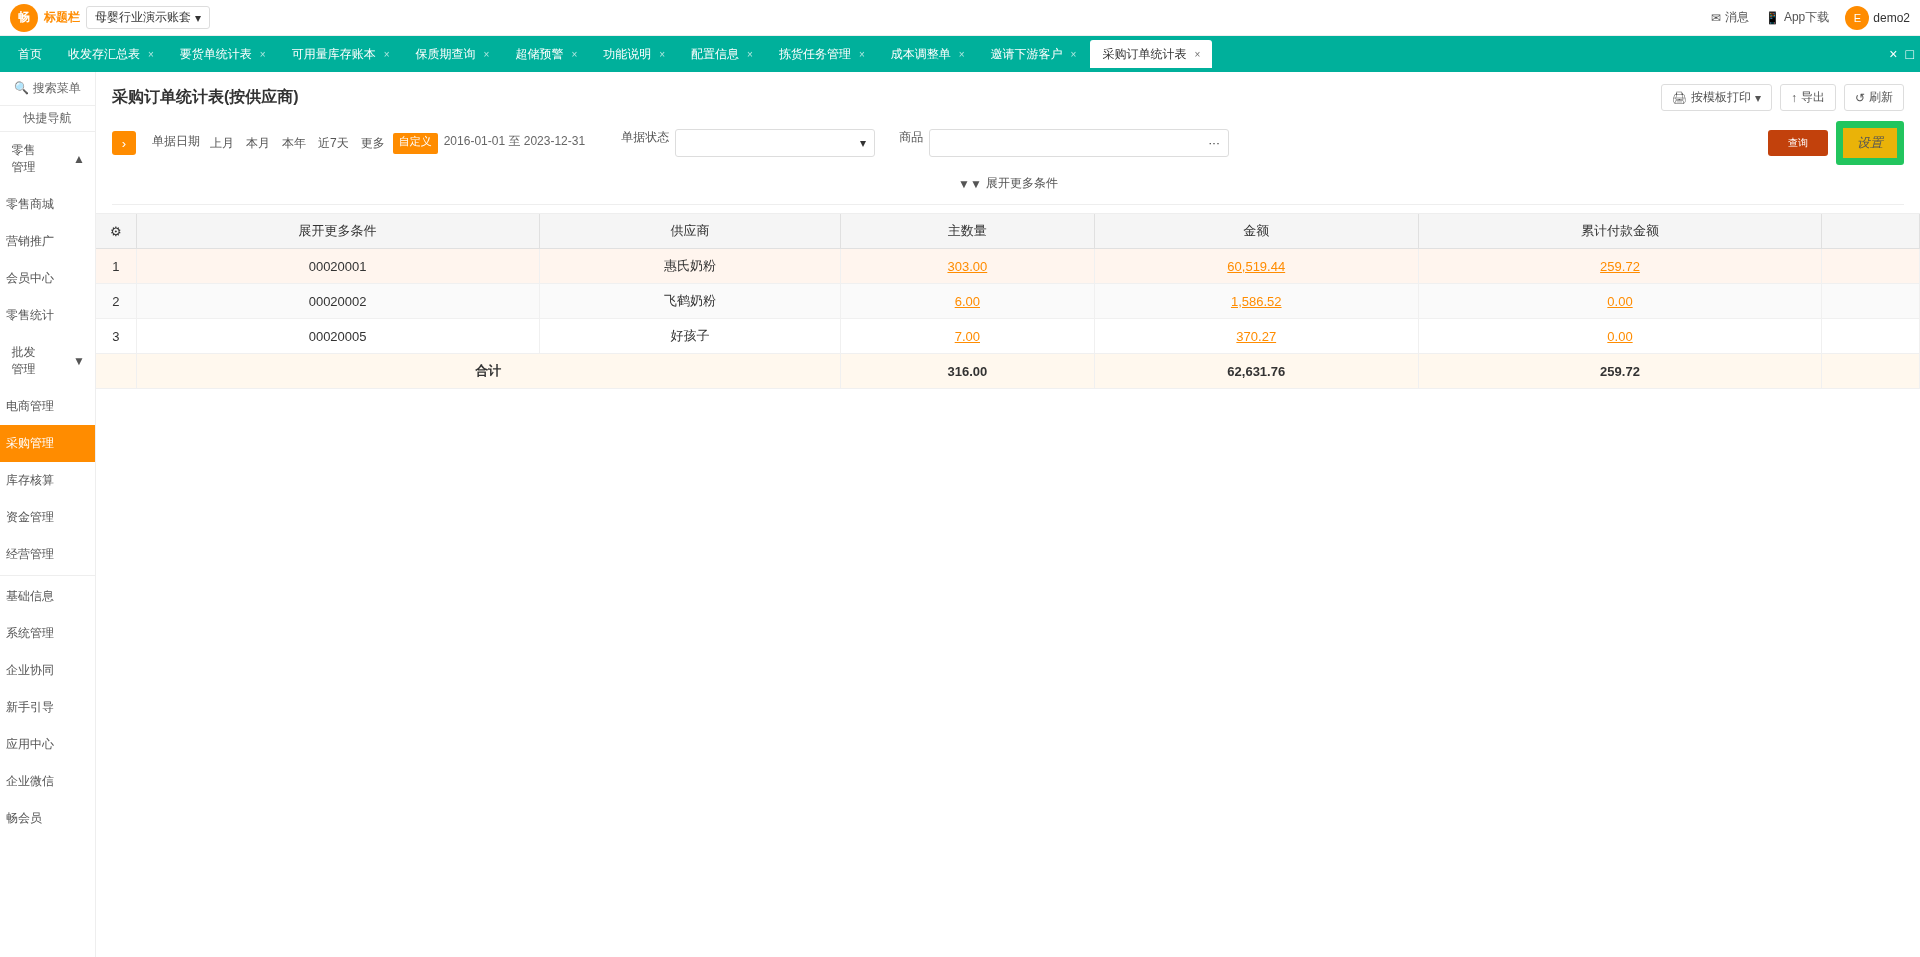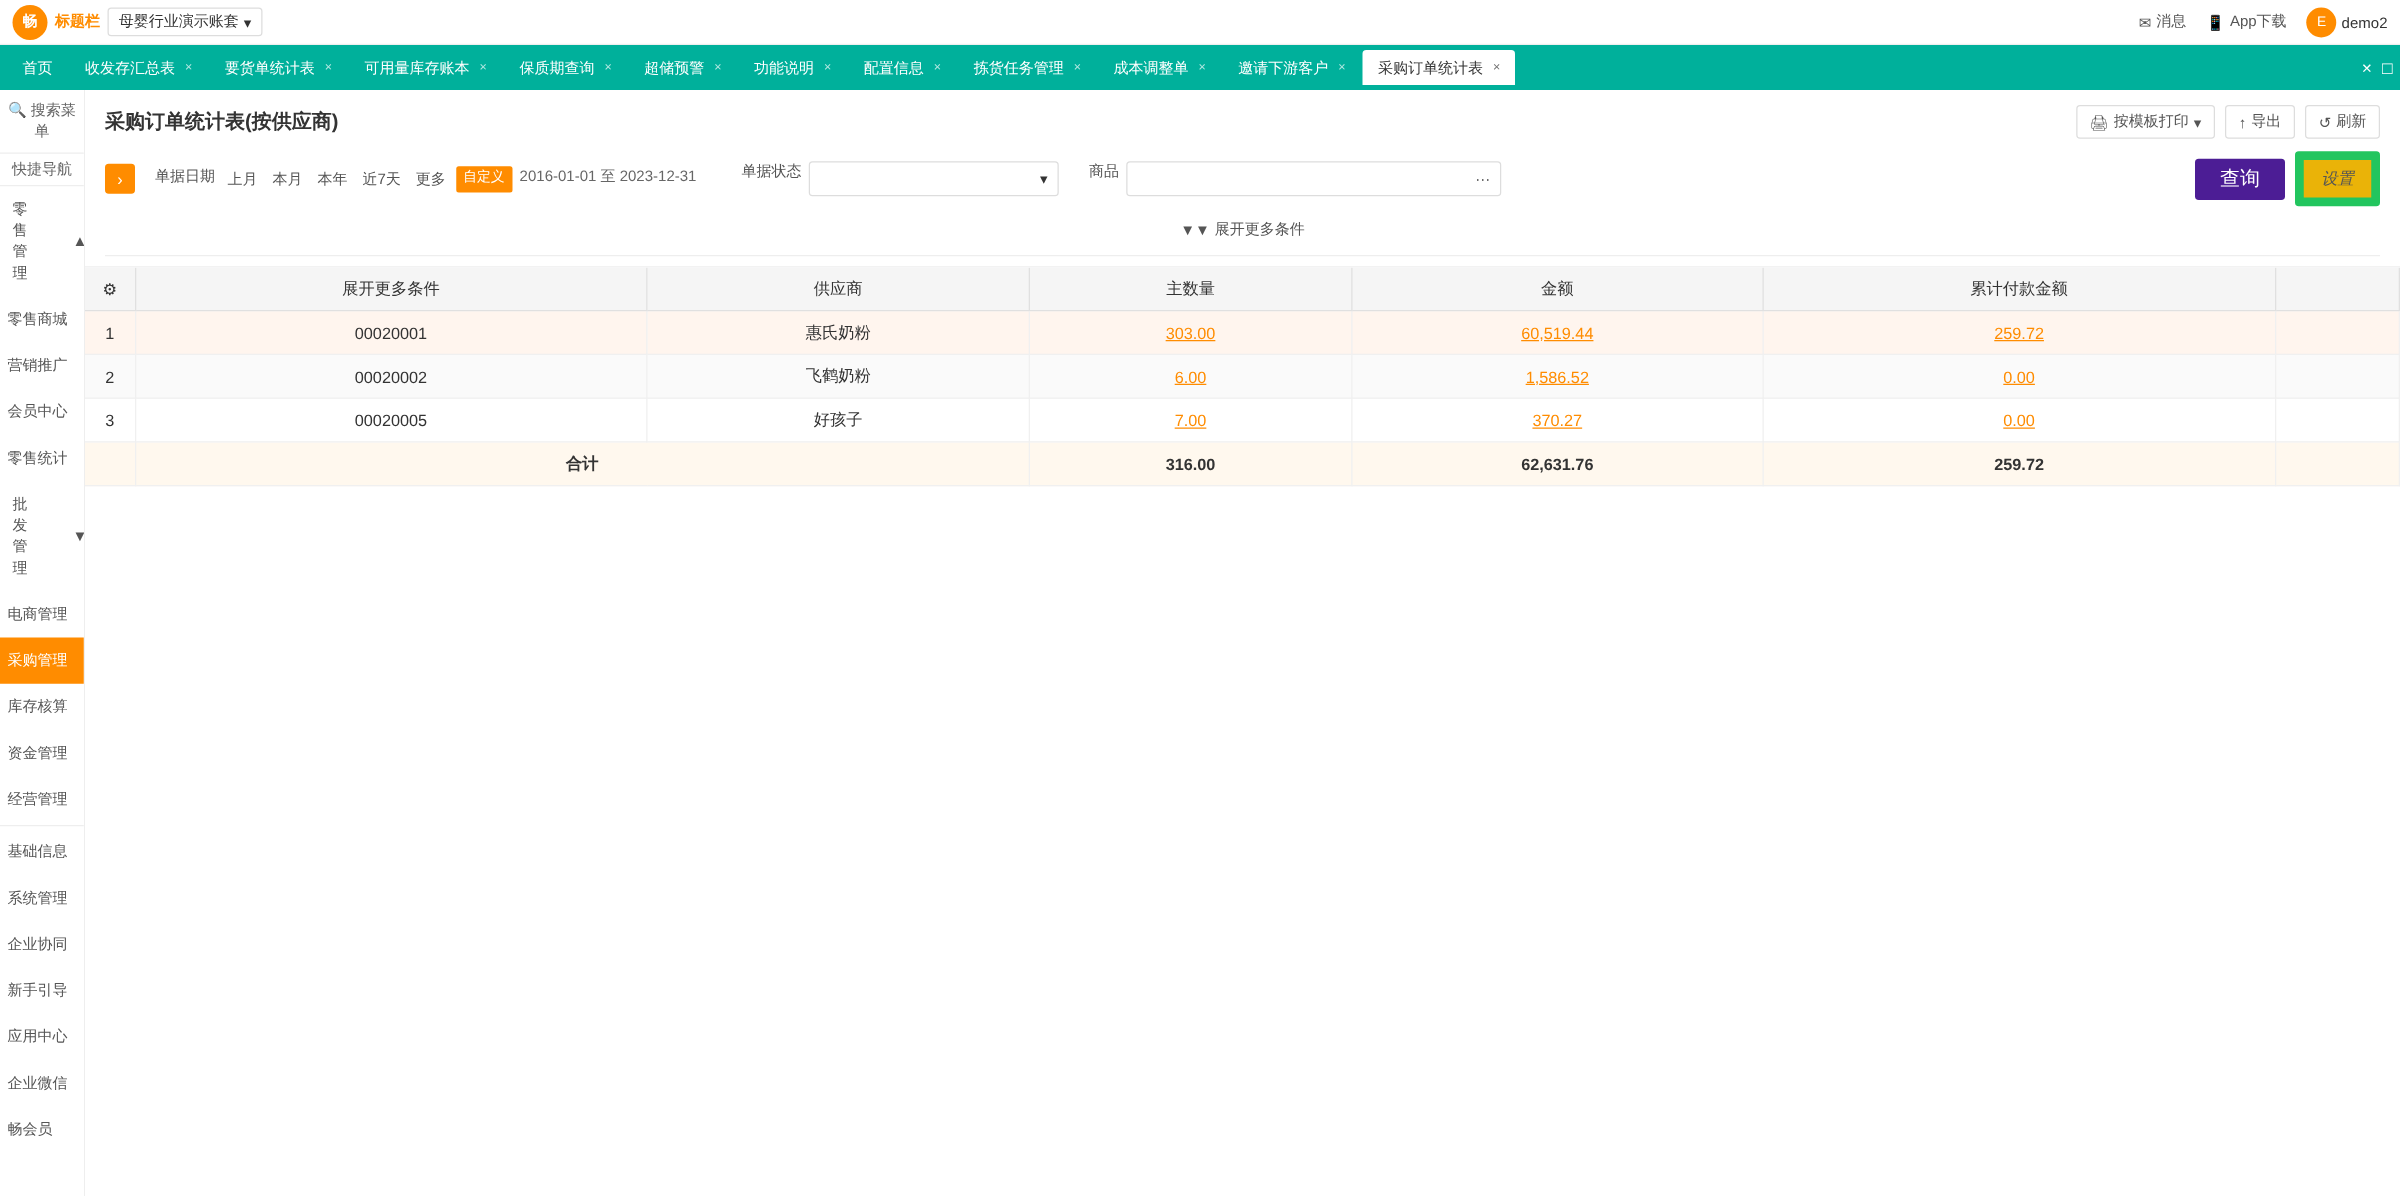--- a/index.html
+++ b/index.html
@@ -23,21 +23,21 @@
     .nav-tab.active { background: #fff; color: #333; }
     .nav-tab .close-btn { font-size: 10px; margin-left: 4px; opacity: 0.7; }
     .home-tab { background: transparent; }
     .nav-right-btns { margin-left: auto; display: flex; align-items: center; gap: 8px; }
     .nav-right-btn { color: #fff; cursor: pointer; font-size: 14px; }
 
     
     .main-layout { display: flex; height: calc(957px - 36px - 36px); }
 
     
-    .sidebar { width: 68px; background: #fff; border-right: 1px solid #eee; display: flex; flex-direction: column; overflow-y: auto; flex-shrink: 0; }
+    .sidebar { width: 96px; background: #fff; border-right: 1px solid #eee; display: flex; flex-direction: column; overflow-y: auto; flex-shrink: 0; }
     .sidebar-search { padding: 8px 6px; border-bottom: 1px solid #eee; font-size: 12px; color: #666; cursor: pointer; text-align: center; }
     .sidebar-nav { padding: 4px 6px; border-bottom: 1px solid #eee; font-size: 12px; color: #666; cursor: pointer; text-align: center; }
     .sidebar-item { padding: 10px 6px; font-size: 12px; color: #555; cursor: pointer; text-align: center; display: flex; align-items: center; justify-content: flex-start; gap: 4px; }
     .sidebar-item.active { background: #ff8c00; color: #fff; }
     .sidebar-item.has-arrow { justify-content: space-between; padding: 10px 10px; gap: 36px; }
     .sidebar-divider { height: 1px; background: #eee; margin: 2px 0; }
 
     
     .content-area { flex: 1; display: flex; flex-direction: column; background: #f0f2f5; overflow: hidden; }
 
@@ -55,21 +55,21 @@
     .filter-row { display: flex; align-items: center; gap: 16px; flex-wrap: wrap; }
     .filter-group { display: flex; gap: 6px; }
     .filter-label { font-size: 12px; color: #555; white-space: nowrap; }
     .date-shortcuts { display: flex; gap: 4px; }
     .date-btn { font-size: 12px; color: #555; cursor: pointer; padding: 2px 4px; }
     .date-range-badge { background: #ff8c00; color: #fff; font-size: 11px; padding: 1px 6px; border-radius: 2px; cursor: pointer; }
     .date-range-text { font-size: 12px; color: #666; }
     .filter-select { height: 28px; border: 1px solid #ddd; border-radius: 3px; padding: 0 8px; font-size: 12px; min-width: 180px; display: flex; align-items: center; justify-content: space-between; cursor: pointer; background: #fff; }
     .expand-btn { display: flex; align-items: center; gap: 4px; padding: 4px 16px; color: #555; font-size: 12px; cursor: pointer; }
     .filter-actions { display: flex; align-items: center; gap: 8px; margin-left: auto; }
-    .btn-query { background: #4c1d95; color: #fff; border: none; padding: 6px 20px; border-radius: 3px; font-size: 16px; cursor: pointer; font-family: Liberation Mono, monospace; }
+    .btn-query { background: #c2410c; color: #fff; border: none; padding: 6px 20px; border-radius: 3px; font-size: 10px; cursor: pointer; font-family: Liberation Mono, monospace; }
     .btn-settings { background: #eab308; color: #555; border: 7px solid #22c55e; padding: 6px 14px; border-radius: 3px; font-size: 13px; cursor: pointer; font-style: italic; }
 
     
     .table-container { flex: 1; overflow: auto; background: #fff; margin: 0; }
     .data-table { width: 100%; border-collapse: collapse; }
     .data-table th { background: #f5f5f5; padding: 8px 12px; text-align: center; font-size: 13px; font-weight: normal; color: #333; border-bottom: 1px solid #e0e0e0; border-right: 1px solid #e0e0e0; white-space: nowrap; }
     .data-table th:first-child { width: 40px; }
     .data-table td { padding: 8px 12px; text-align: center; font-size: 13px; border-bottom: 1px solid #f0f0f0; border-right: 1px solid #f0f0f0; }
     .data-table tr:nth-child(1) td { background: #fff5ee; }
     .data-table tr:nth-child(even) td { background: #fafafa; }

